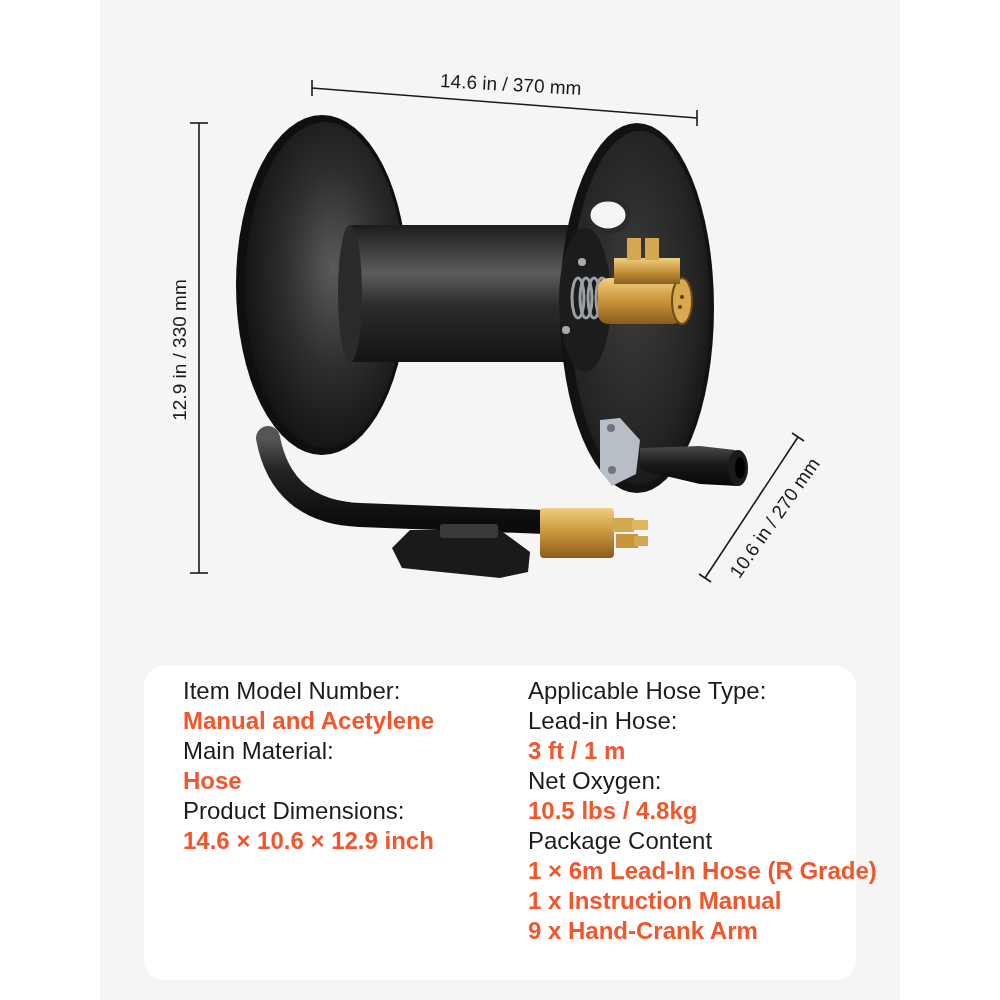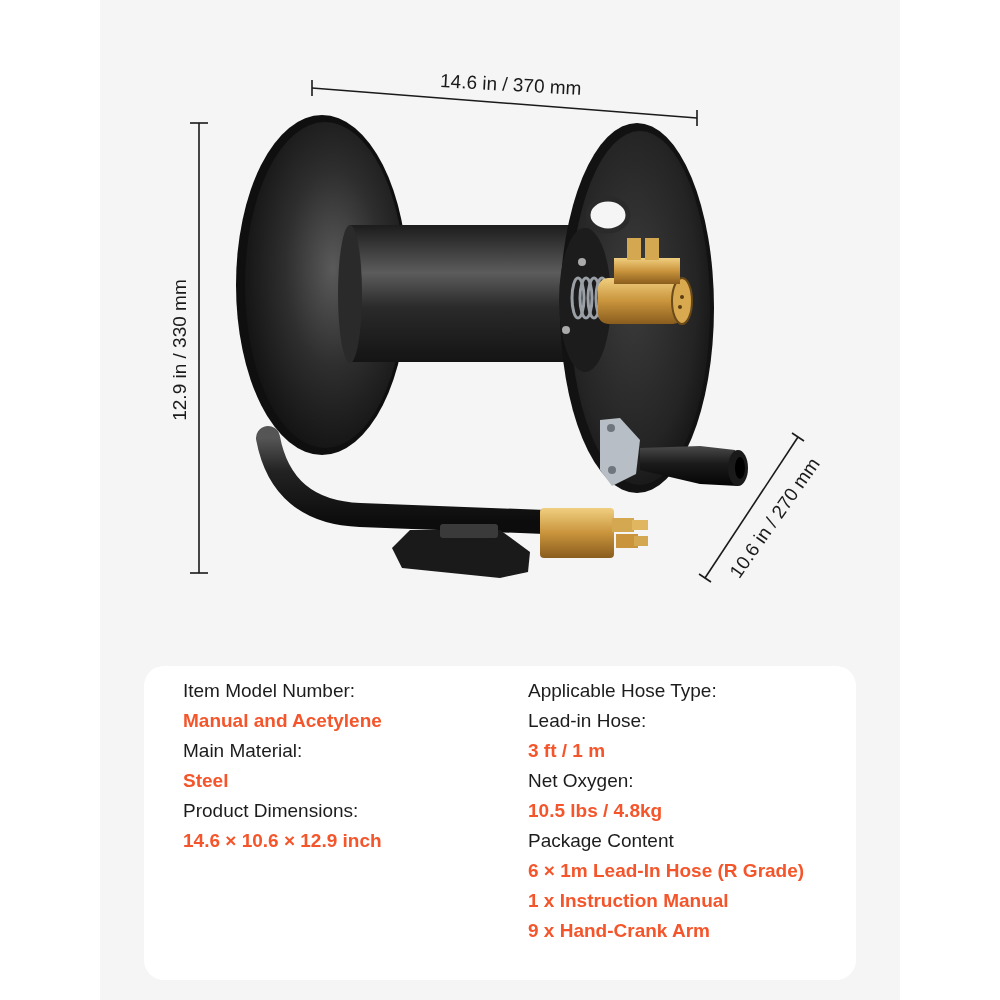--- a/index.html
+++ b/index.html
@@ -18,21 +18,21 @@
     .dim-width { left: 440px; top: 74px; transform: rotate(3.2deg); }
     .dim-height { left: 100px; top: 339px; transform: rotate(-90deg); width: 160px; text-align: center; }
     .dim-depth { left: 690px; top: 507px; transform: rotate(-55deg); width: 170px; text-align: center; }
     .spec-card {
       position: absolute; left: 144px; top: 666px; width: 712px; height: 314px; background: #ffffff;
       border-radius: 20px;
     }
     .spec-col { position: absolute; top: 10px; }
     .spec-col.left { left: 39px; }
     .spec-col.right { left: 384px; }
-    .spec-line { height: 30px; line-height: 30px; font-size: 19px; white-space: nowrap; }
+    .spec-line { height: 30px; line-height: 30px; font-size: 24px; white-space: nowrap; }
     .spec-label { color: #1c1c1c; }
     .spec-value { color: #f4552b; font-weight: bold; }
   </style>
 </head>
 <body>
 
 <div class="panel"></div>
 
 <svg class="product-figure" viewBox="0 0 1000 640" xmlns="http://www.w3.org/2000/svg">
   <defs>
@@ -133,28 +133,28 @@
 
 <div class="dim-label dim-width">14.6 in / 370 mm</div>
 <div class="dim-label dim-height">12.9 in / 330 mm</div>
 <div class="dim-label dim-depth">10.6 in / 270 mm</div>
 
 <div class="spec-card">
   <div class="spec-col left">
     <div class="spec-line spec-label">Item Model Number:</div>
     <div class="spec-line spec-value">Manual and Acetylene</div>
     <div class="spec-line spec-label">Main Material:</div>
-    <div class="spec-line spec-value">Steel</div>
+    <div class="spec-line spec-value">Hose</div>
     <div class="spec-line spec-label">Product Dimensions:</div>
     <div class="spec-line spec-value">14.6 × 10.6 × 12.9 inch</div>
   </div>
   <div class="spec-col right">
     <div class="spec-line spec-label">Applicable Hose Type:</div>
     <div class="spec-line spec-label">Lead-in Hose:</div>
     <div class="spec-line spec-value">3 ft / 1 m</div>
     <div class="spec-line spec-label">Net Oxygen:</div>
     <div class="spec-line spec-value">10.5 lbs / 4.8kg</div>
     <div class="spec-line spec-label">Package Content</div>
-    <div class="spec-line spec-value">6 × 1m Lead-In Hose (R Grade)</div>
+    <div class="spec-line spec-value">1 × 6m Lead-In Hose (R Grade)</div>
     <div class="spec-line spec-value">1 x Instruction Manual</div>
     <div class="spec-line spec-value">9 x Hand-Crank Arm</div>
   </div>
 </div>
 
 </body></html>

